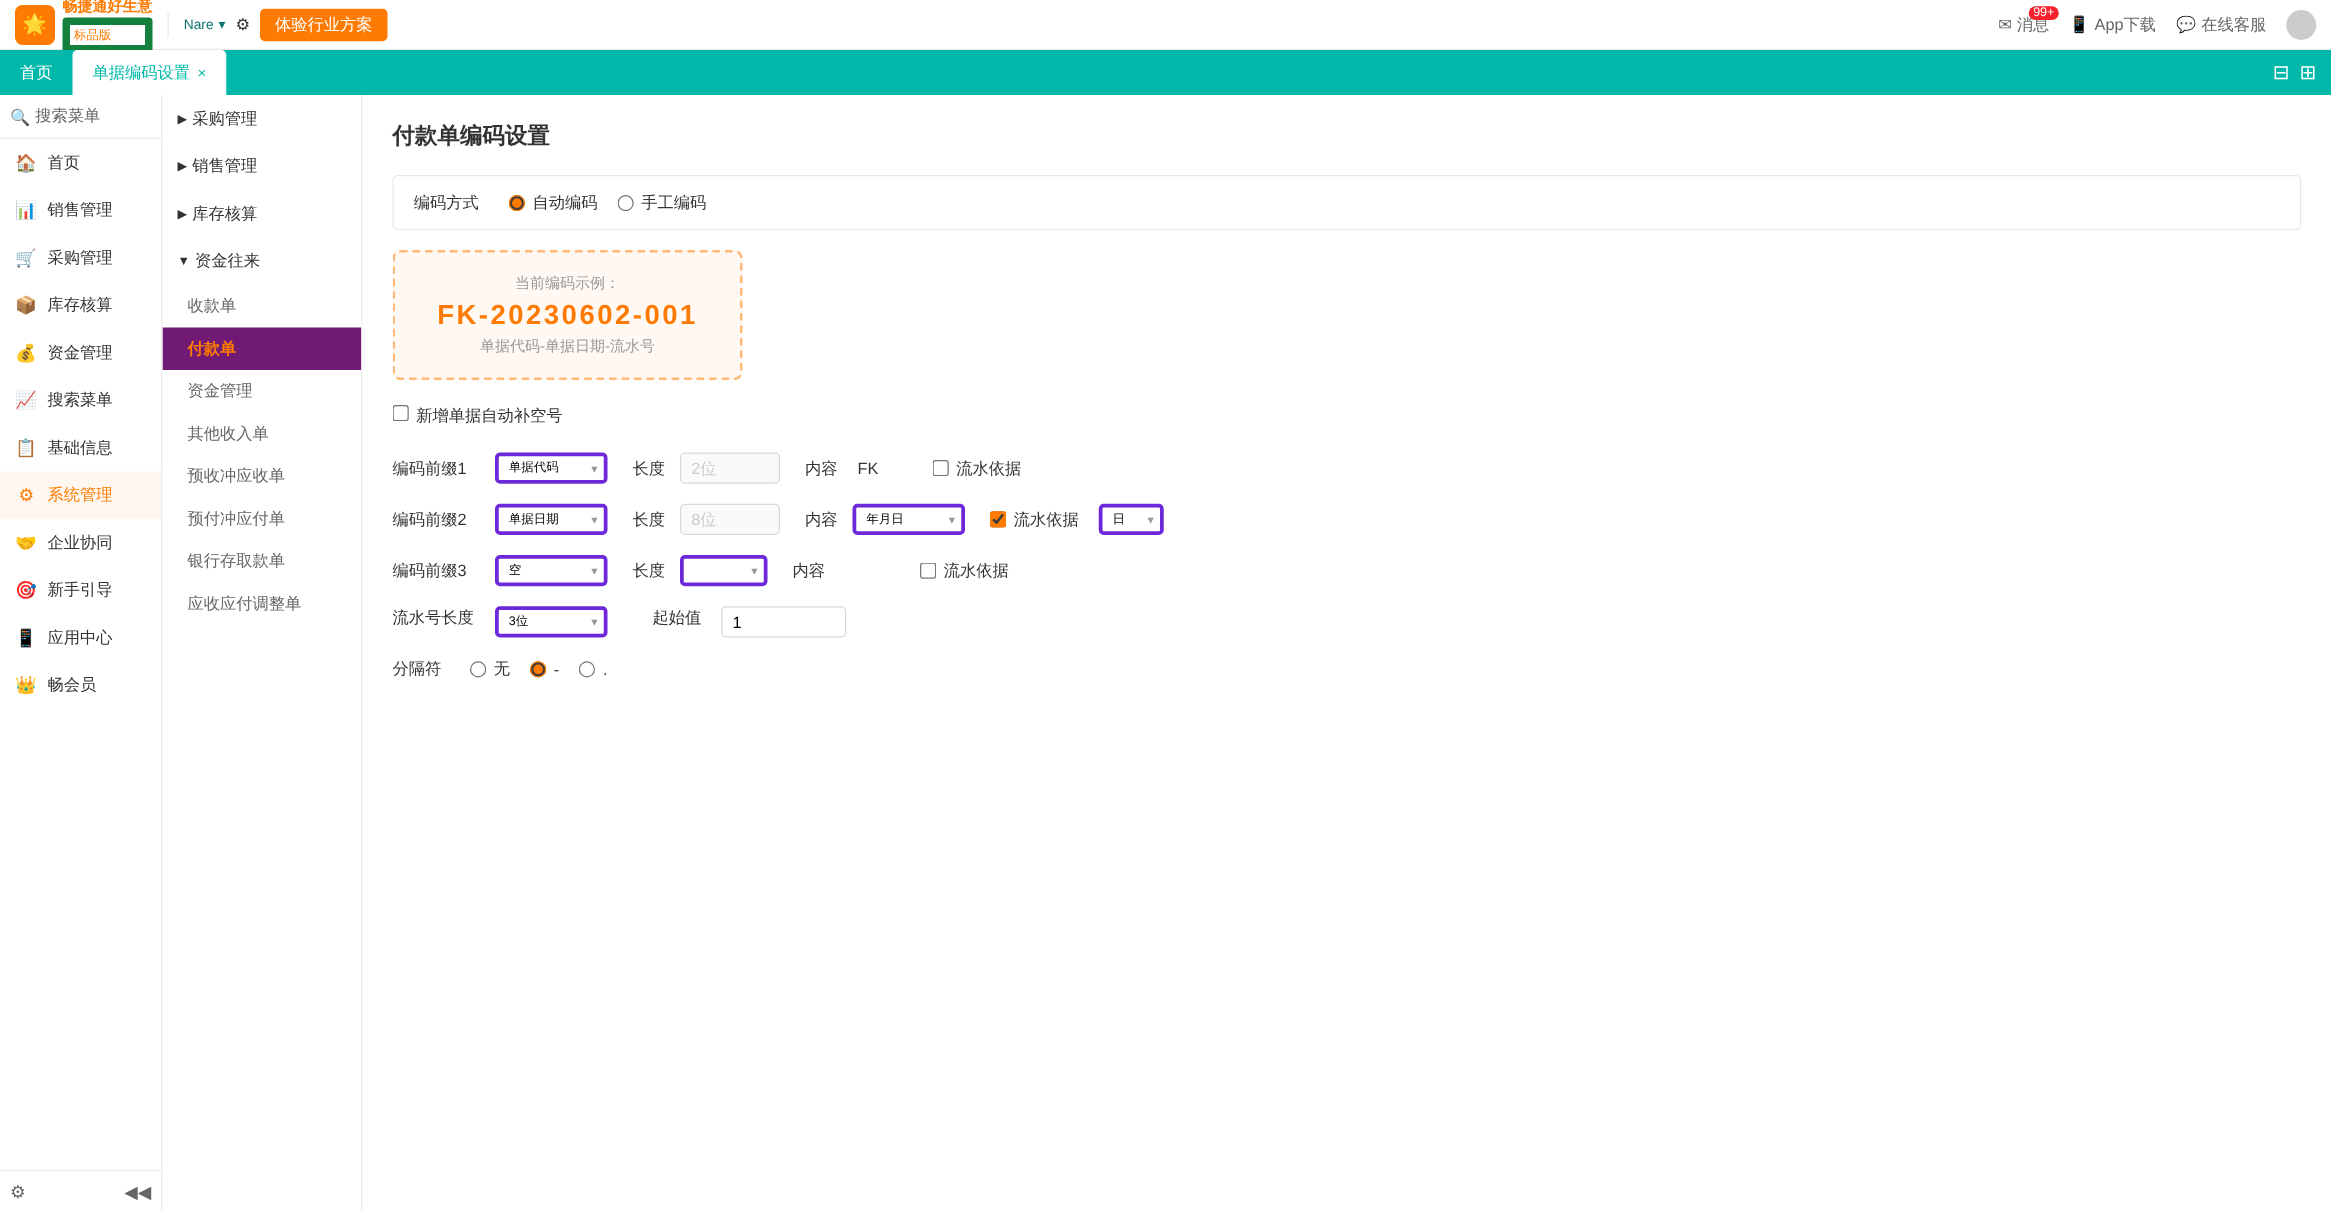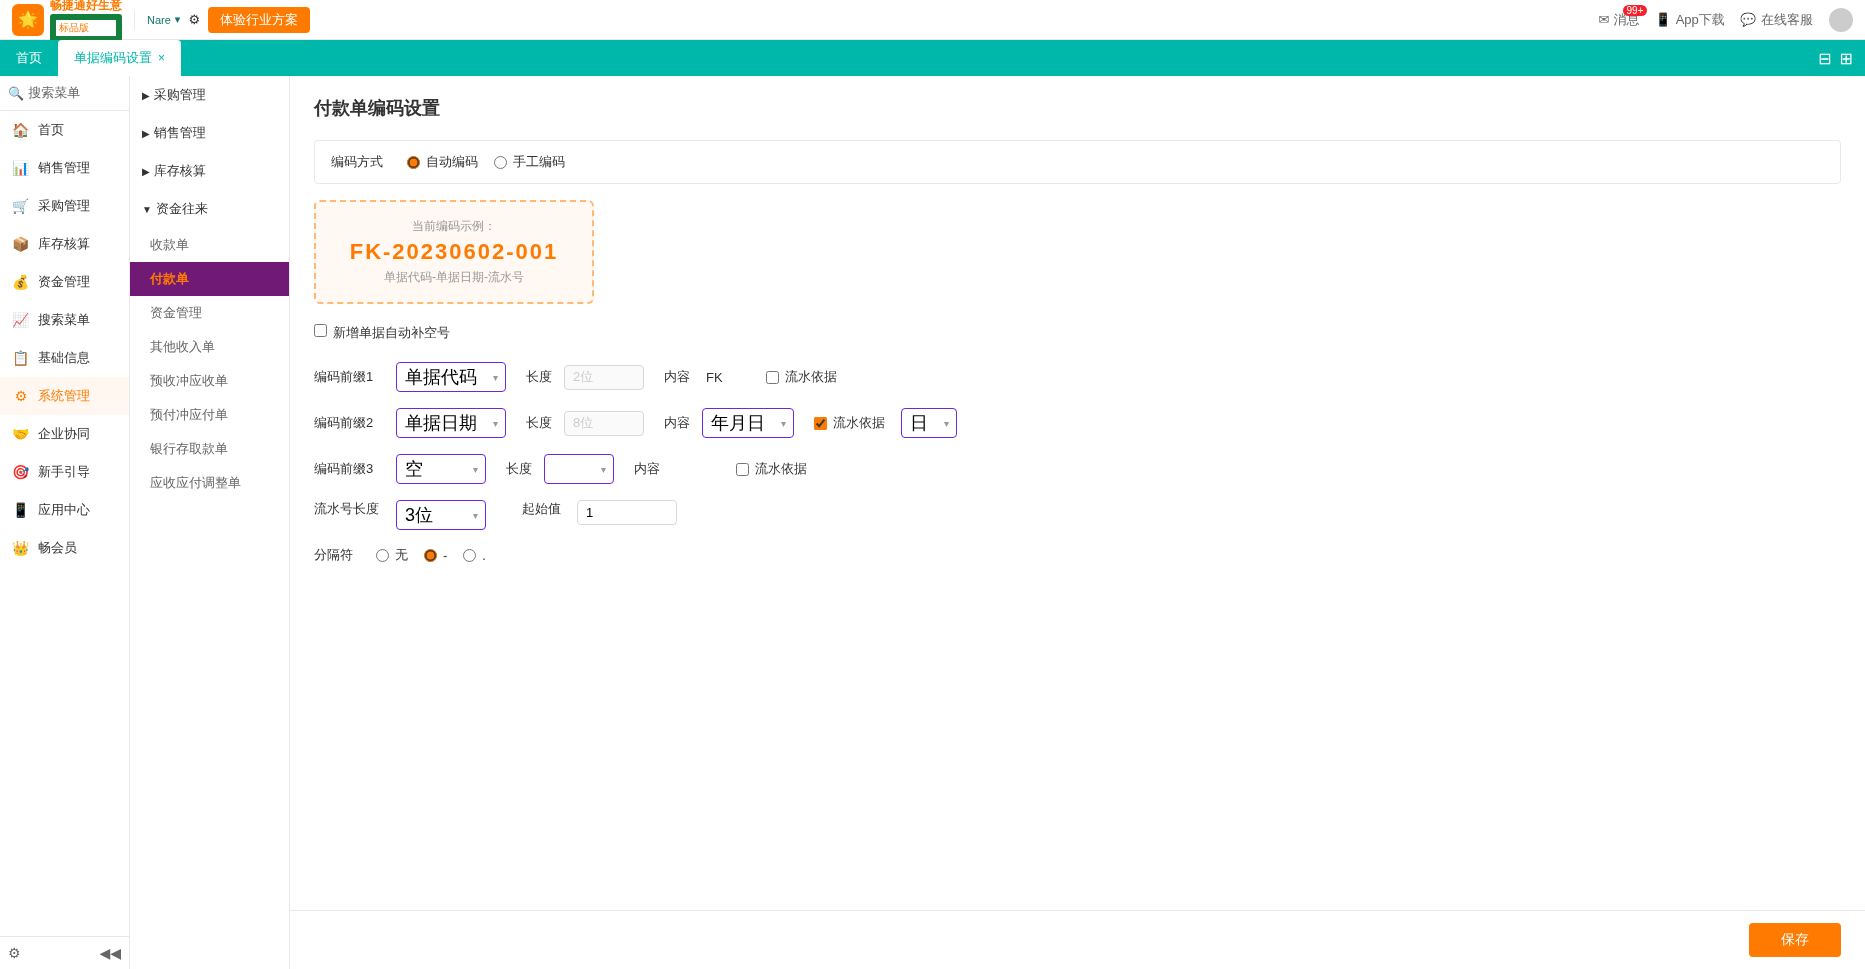--- a/index.html
+++ b/index.html
@@ -71,21 +71,21 @@
     .code-preview-label { font-size: 12px; color: #999; margin-bottom: 4px; }
     .code-preview-value { font-size: 22px; font-weight: bold; color: #ff7a00; letter-spacing: 2px; }
     .code-preview-sub { font-size: 12px; color: #999; margin-top: 4px; }
 
     
     .auto-fill-row { display: flex; align-items: flex-start; gap: 6px; margin-bottom: 20px; font-size: 13px; color: #333; }
 
     
     .form-row { display: flex; align-items: center; gap: 12px; margin-bottom: 16px; flex-wrap: wrap; }
     .form-label { font-size: 13px; color: #333; width: 70px; flex-shrink: 0; }
-    .form-select { border: 1px solid #6d28d9; border-radius: 4px; padding: 4px 28px 4px 8px; font-size: 18px; background: #fff; cursor: pointer; appearance: none; -webkit-appearance: none; position: relative; min-width: 90px; }
+    .form-select { border: 3px solid #6d28d9; border-radius: 4px; padding: 4px 28px 4px 8px; font-size: 10px; background: #fff; cursor: pointer; appearance: none; -webkit-appearance: none; position: relative; min-width: 90px; }
     .select-wrapper { position: relative; display: inline-block; }
     .select-wrapper::after { content: '▾'; position: absolute; right: 8px; top: 50%; transform: translateY(-50%); font-size: 10px; color: #999; pointer-events: none; }
     .form-input { border: 1px solid #d9d9d9; border-radius: 4px; padding: 4px 8px; font-size: 13px; width: 80px; color: #ccc; background: #fafafa; }
     .form-content-label { font-size: 13px; color: #333; margin-left: 8px; }
     .form-content-value { font-size: 13px; color: #333; margin-left: 4px; min-width: 40px; }
     .checkbox-item { display: flex; align-items: center; gap: 6px; font-size: 13px; color: #333; cursor: pointer; margin-left: 8px; }
     .checkbox-item input[type="checkbox"] { accent-color: #ff7a00; }
     .day-select-wrapper { position: relative; display: inline-block; margin-left: 4px; }
     .day-select-wrapper::after { content: '▾'; position: absolute; right: 8px; top: 50%; transform: translateY(-50%); font-size: 10px; color: #999; pointer-events: none; }
 
@@ -385,18 +385,15 @@
           </label>
           <label class="radio-item">
             <input type="radio" name="separator" style="">
             <span>.</span>
           </label>
         </div>
       </div>
 
     </div>
 
-    <div class="content-footer">
-      <button class="btn-save">保存</button>
-    </div>
   </div>
 
 </div>
 
 </body></html>

